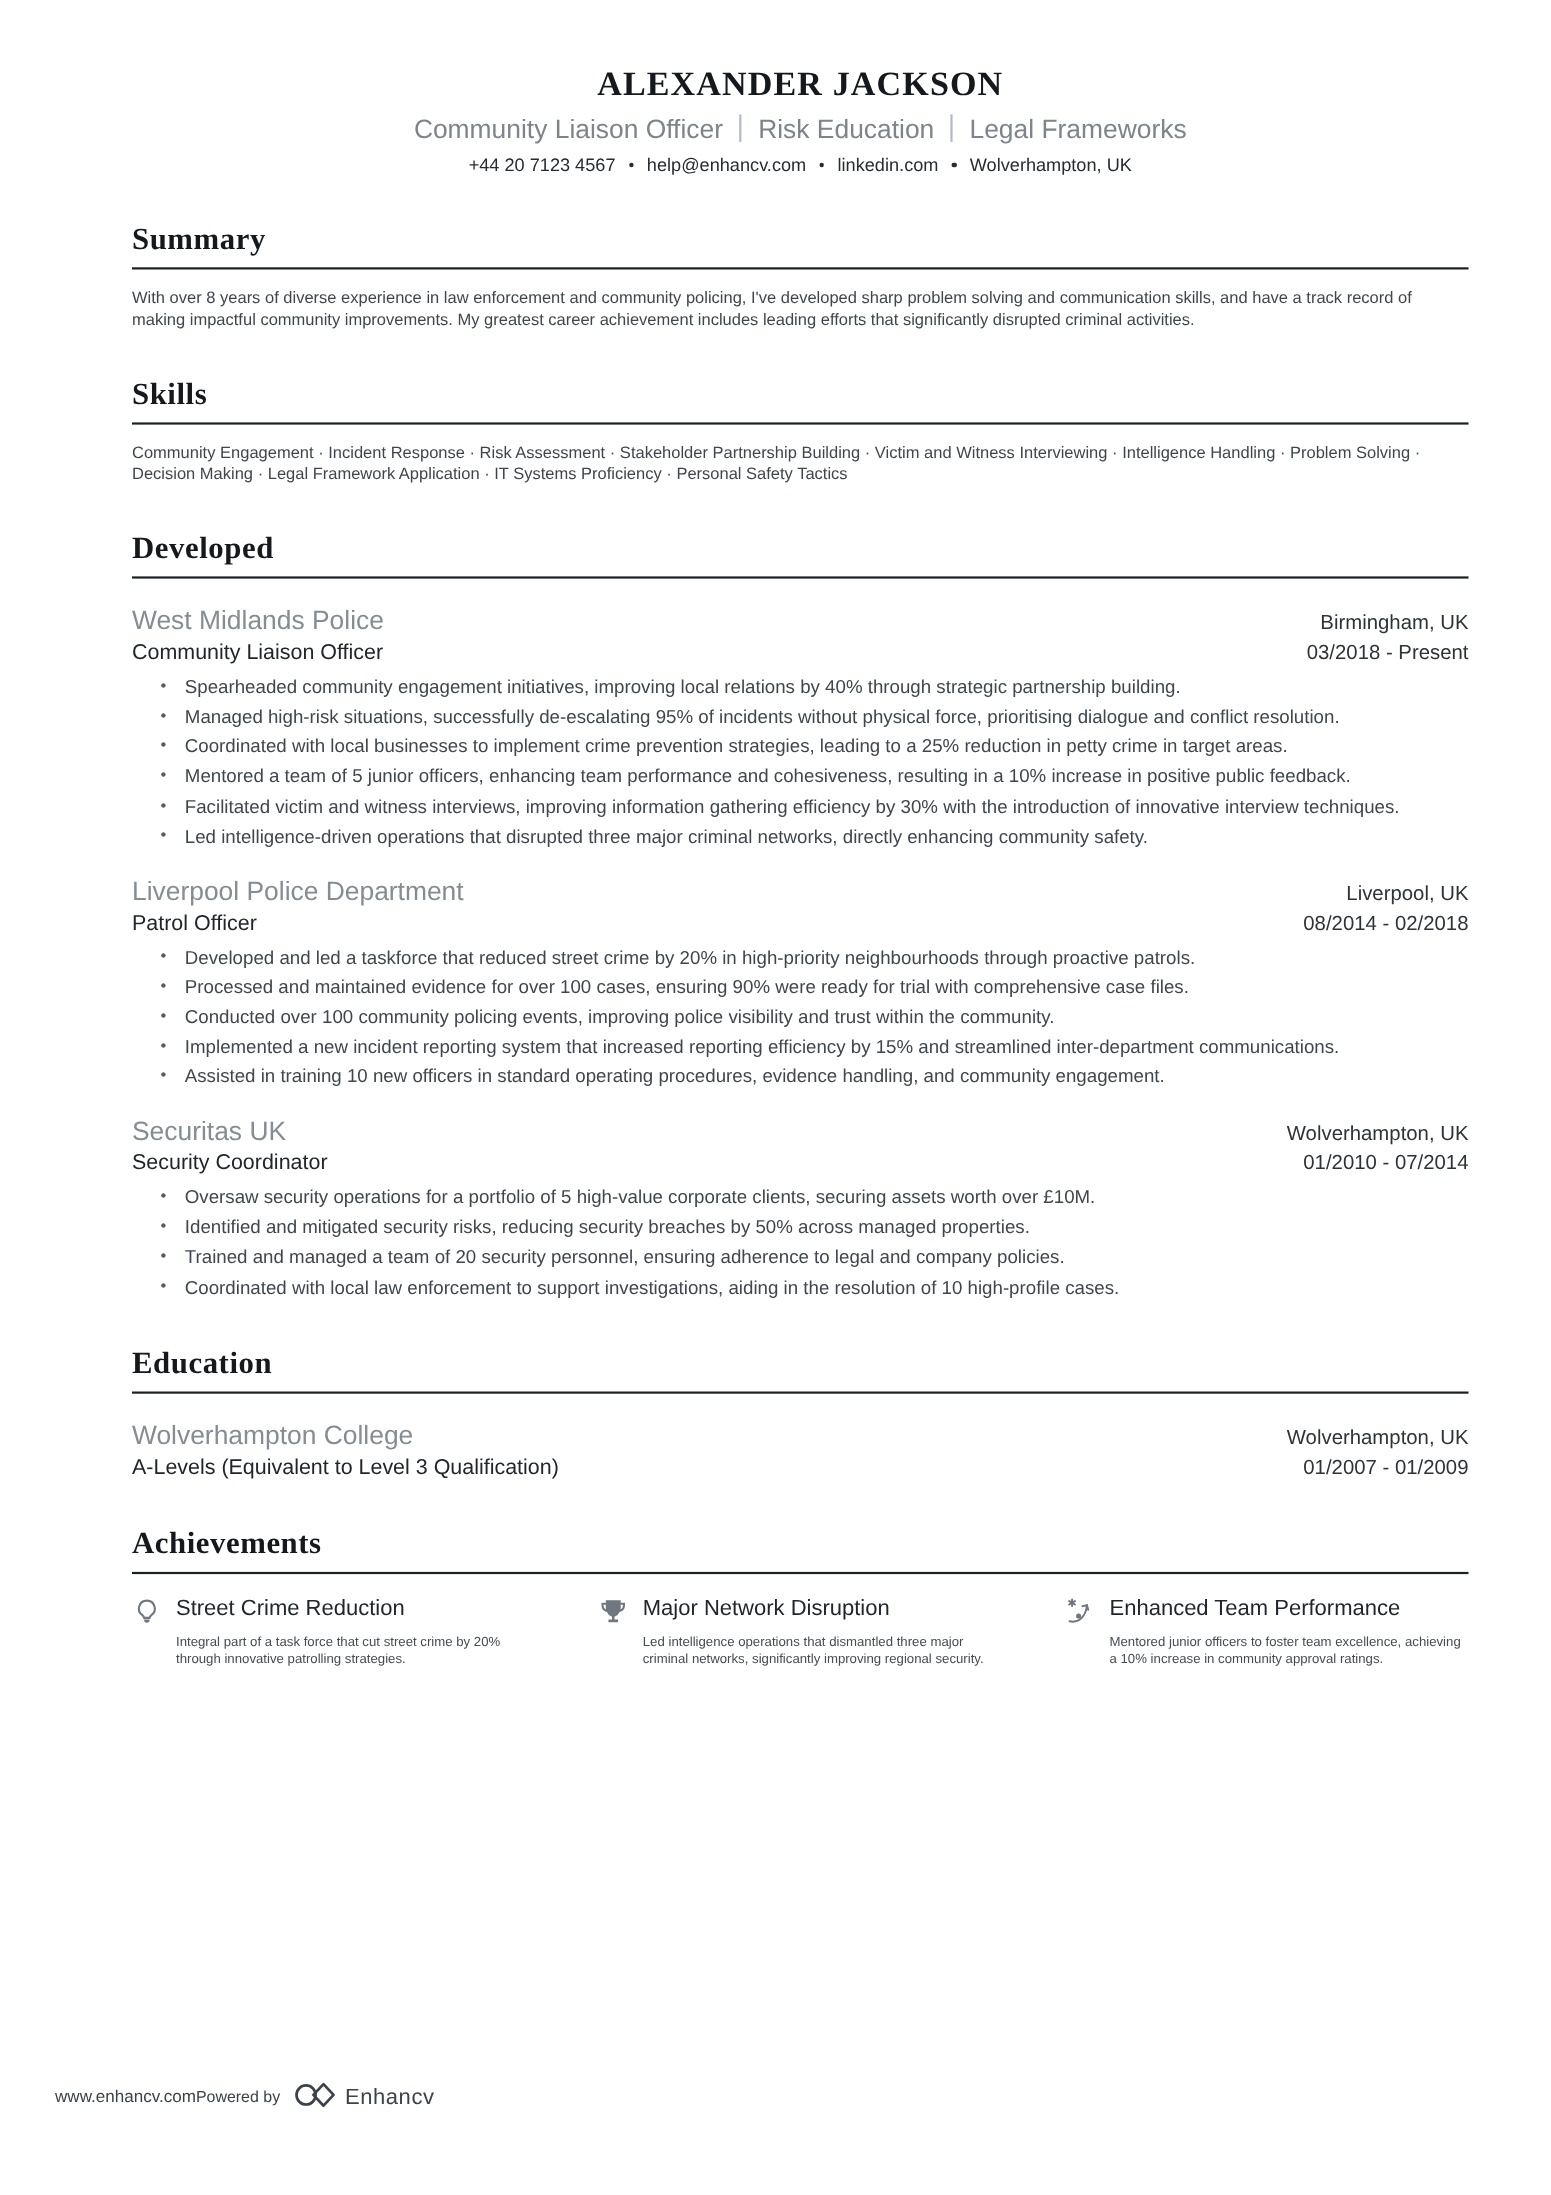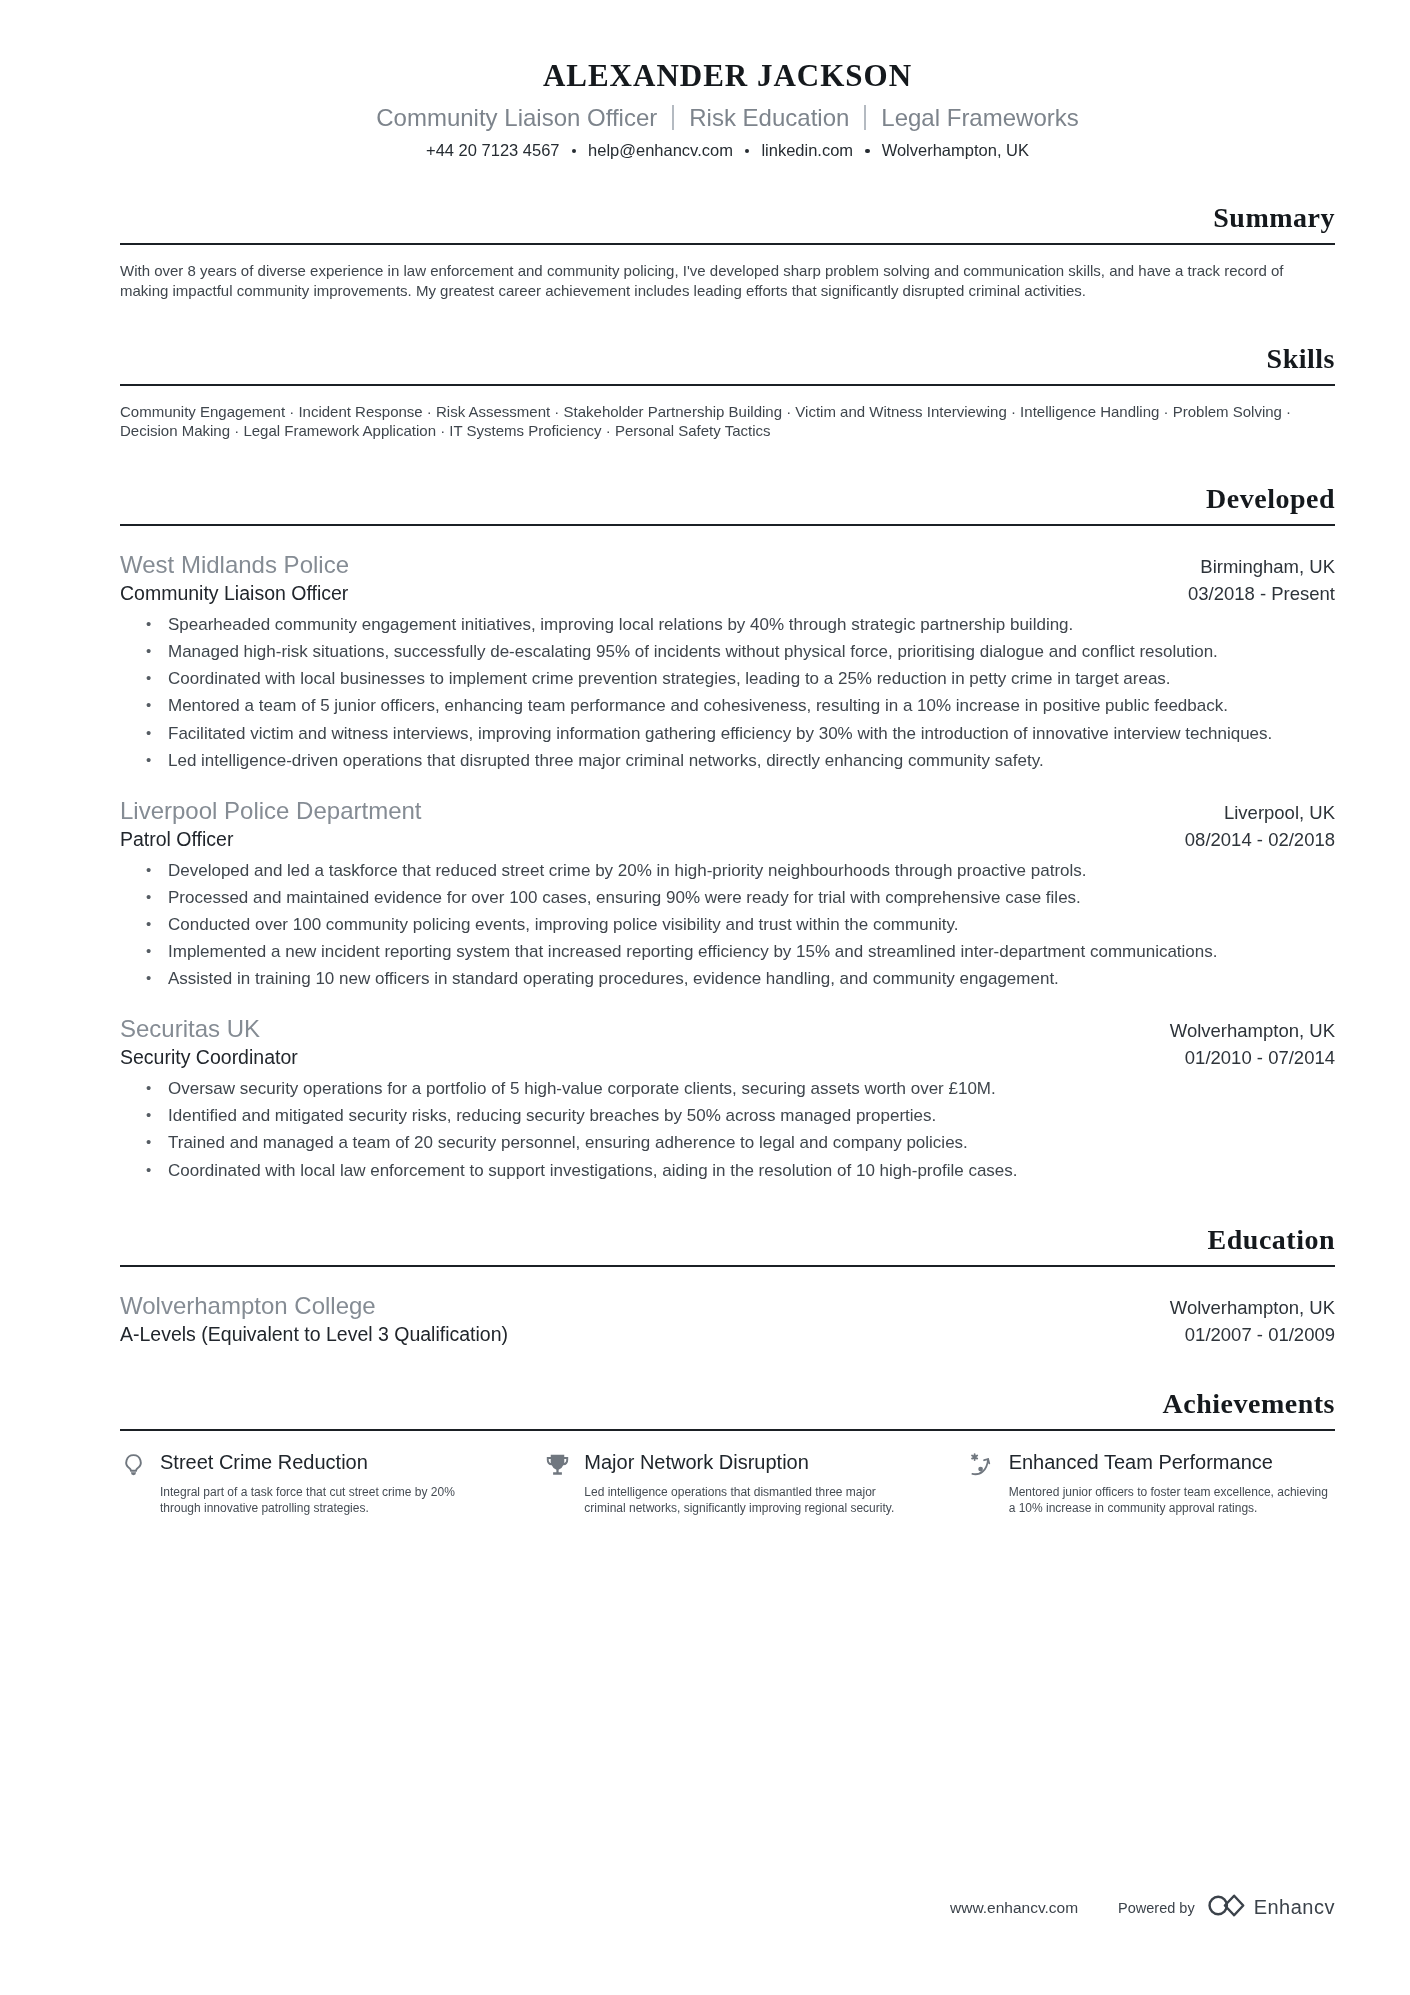--- a/index.html
+++ b/index.html
@@ -26,21 +26,21 @@
   }
   .contact-line { text-align:center; margin-top:9px; font-size:16.5px; color:#262c32; }
   .cdot {
     display:inline-block; width:4.5px; height:4.5px; border-radius:50%;
     background:#262c32; margin:0 12px; vertical-align:3px;
   }
 
   
   .section { margin-top:42px; }
   .section-heading {
-    text-align:right; font-family:"Liberation Serif", serif; font-weight:700;
+    text-align:left; font-family:"Liberation Serif", serif; font-weight:700;
     font-size:28px; color:#15191d; letter-spacing:.5px;
   }
   .section-rule { border:none; border-top:2px solid #1b2025; margin-top:9px; }
   .para { margin-top:16px; font-size:15px; line-height:1.32; color:#3f464d; }
 
   
   .job { margin-top:25px; }
   .row { display:flex; justify-content:space-between; align-items:baseline;gap:36px; }
   .company { font-size:24px; color:#858c94; font-weight:400; }
   .loc { font-size:18.5px; color:#2d3339; }
@@ -60,21 +60,21 @@
     margin-top:20px; display:grid; grid-template-columns:1fr 1fr 1fr; gap:0 58px;
   }
   .ach-item { display:flex; gap:13px; }
   .ach-icon { flex:none; width:27px; height:27px; margin-top:1px; }
   .ach-title { font-size:20px; color:#20262c; }
   .ach-desc { margin-top:10px; font-size:12px; line-height:1.35; color:#454c54; }
 
   
   .footer {
     position:absolute; left:50px; right:75px; bottom:72px;
-    display:flex; justify-content:flex-end; align-items:center;gap:40px;
+    display:flex; justify-content:flex-start; align-items:center;
   }
   .footer-site { font-size:15.5px; color:#3b424a; }
   .powered { display:flex; align-items:center; gap:11px; }
   .powered-label { font-size:14.5px; color:#3b424a; }
   .brand { display:flex; align-items:center; gap:8px; }
   .brand-name { font-size:20px; color:#3b424a; letter-spacing:.5px; }
 </style>
 </head>
 <body>
 

